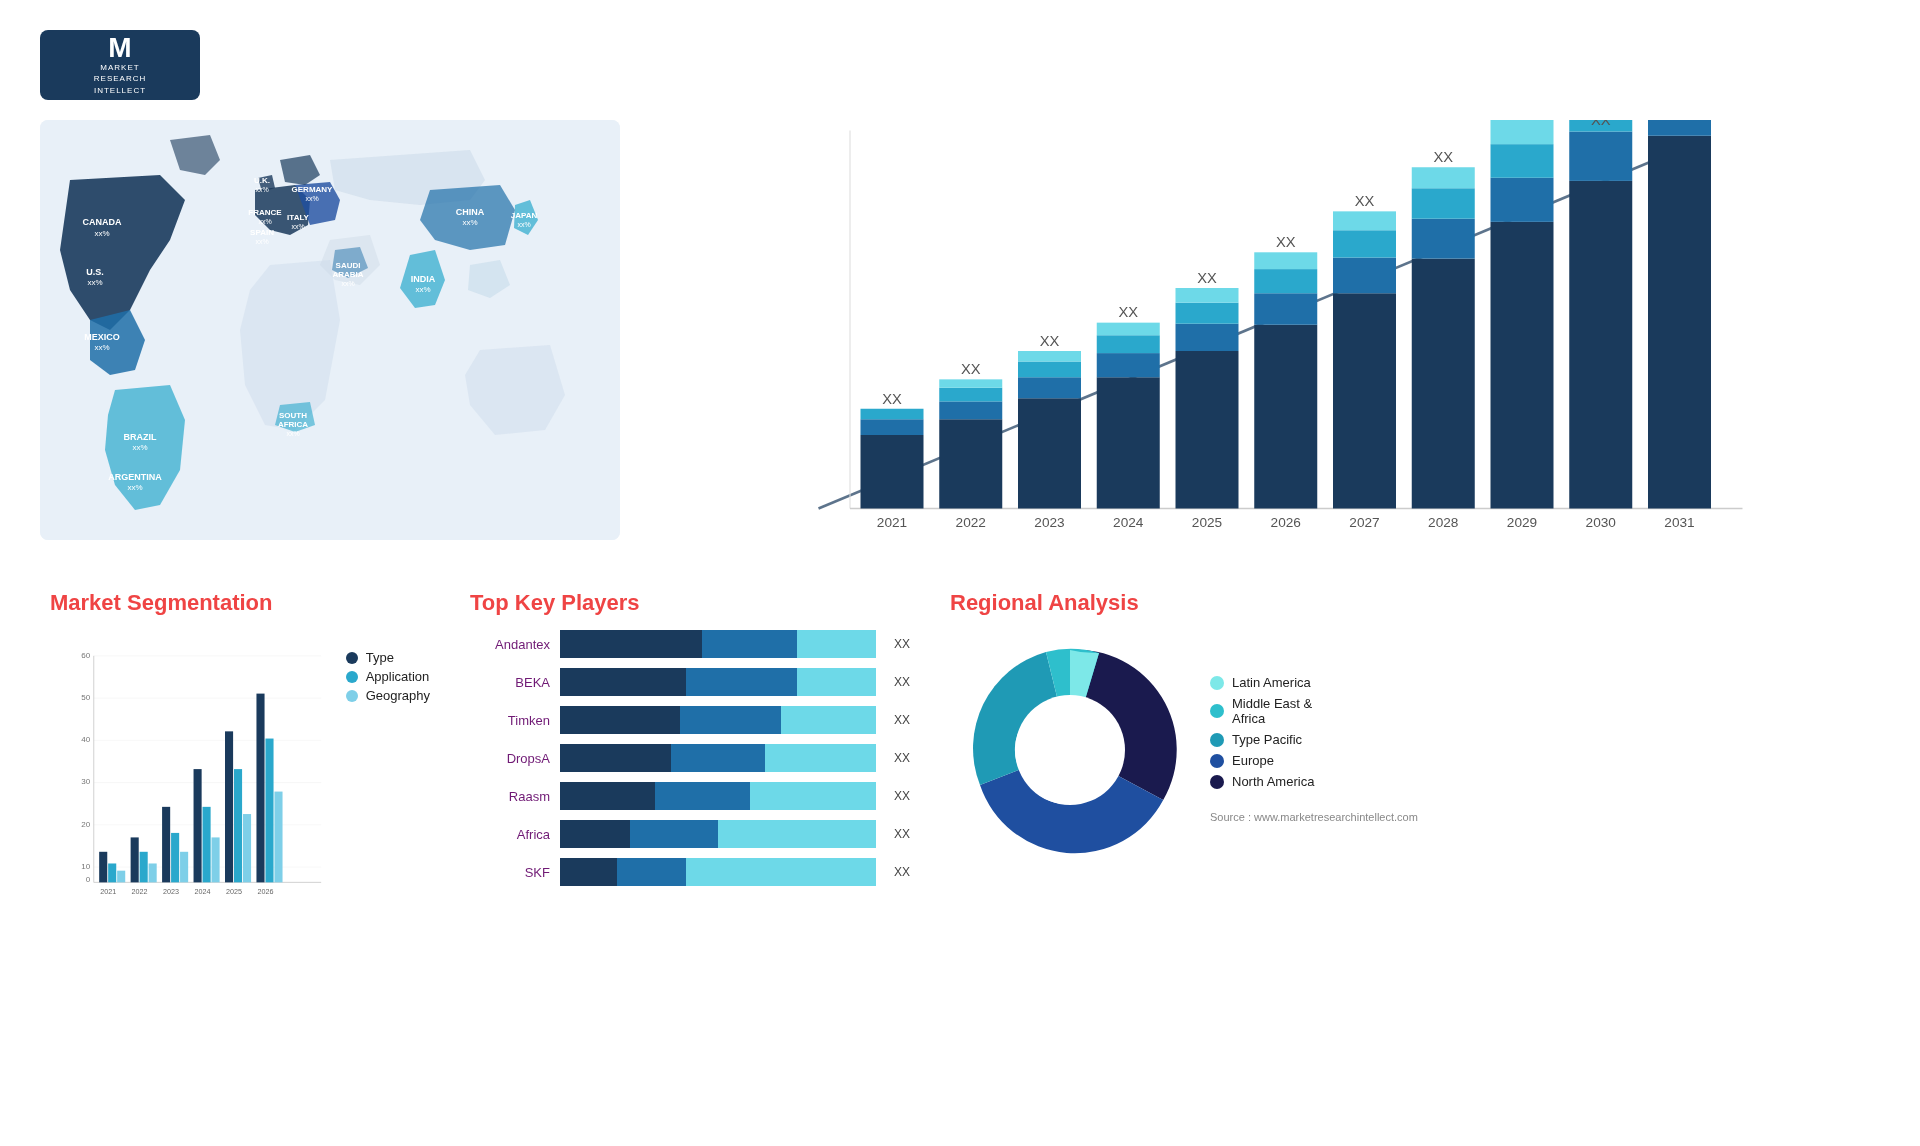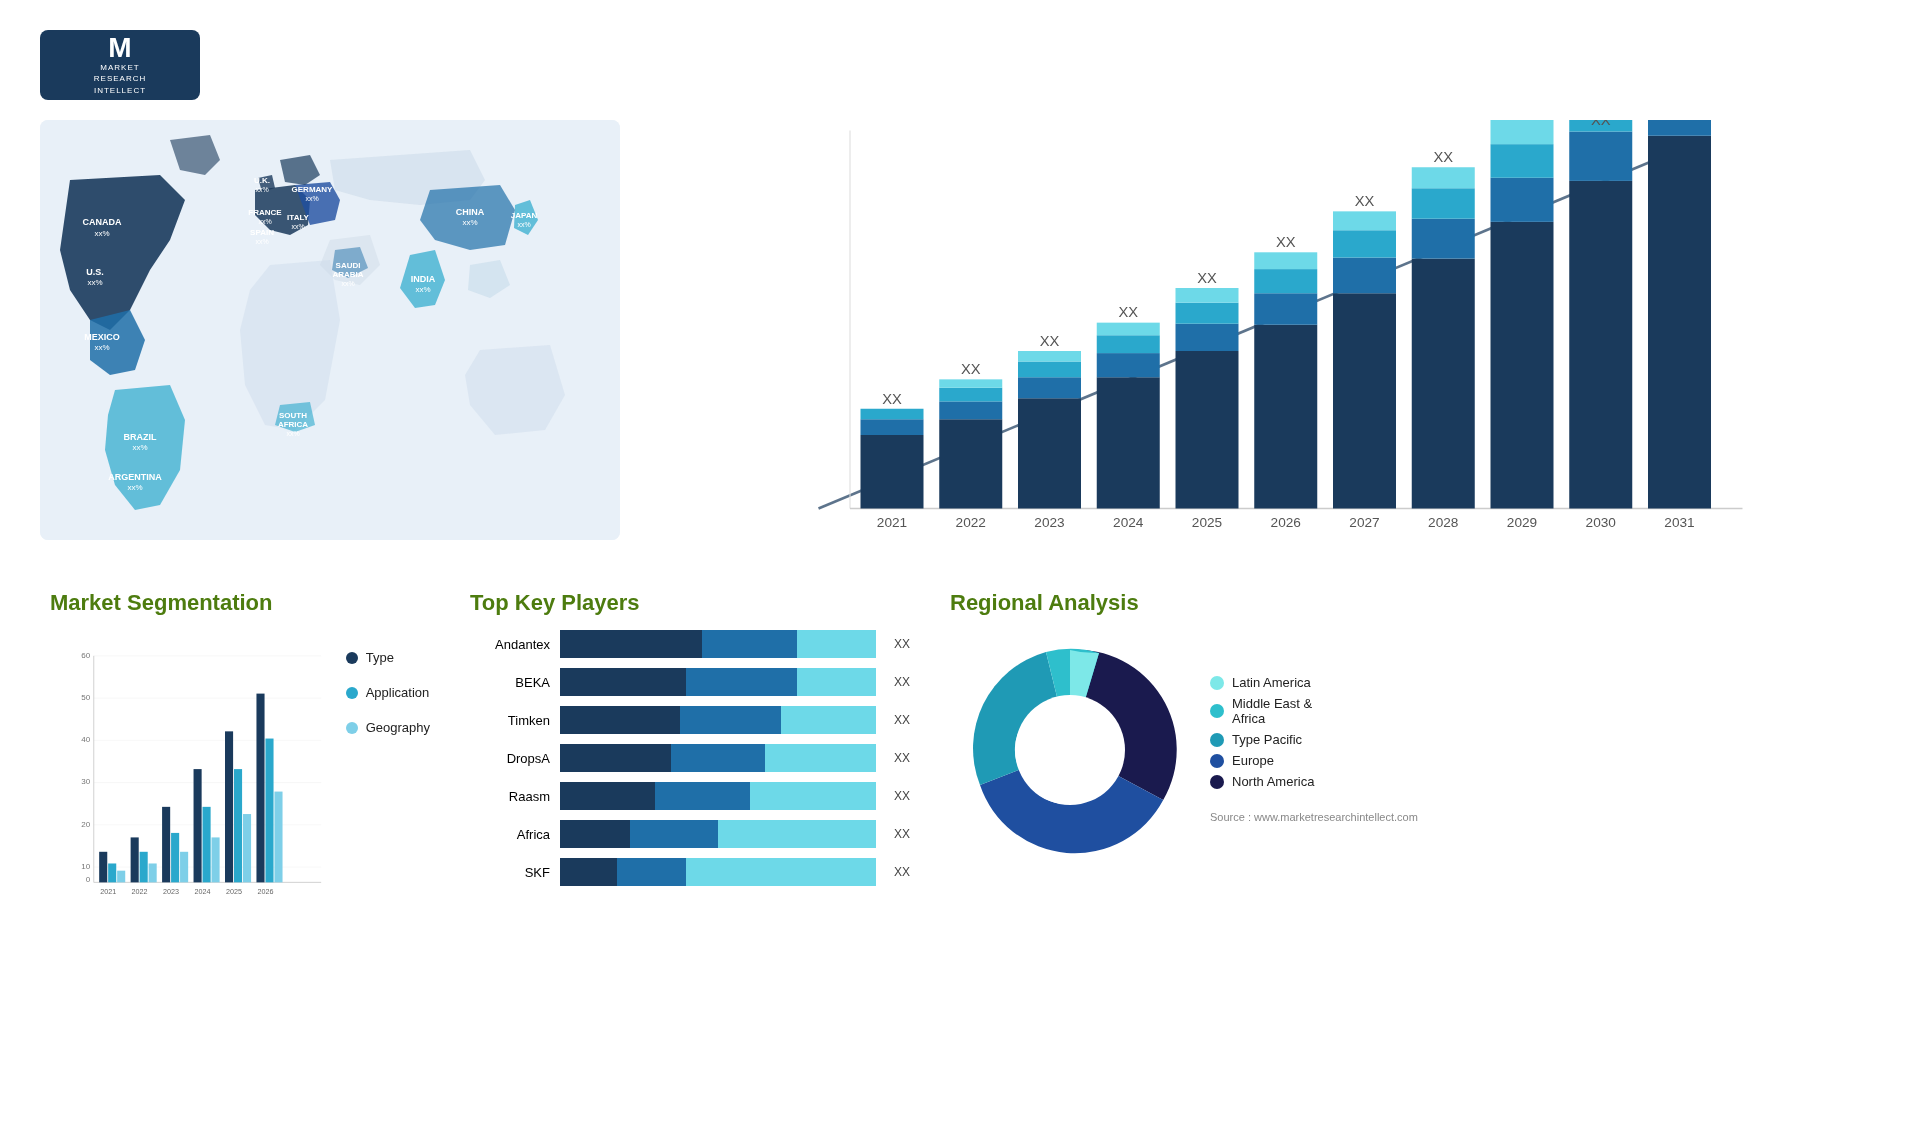--- a/index.html
+++ b/index.html
@@ -81,32 +81,32 @@
     }
     
     .seg-container {
       flex: 0 0 400px;
       padding: 10px;
     }
     .section-title {
       font-size: 22px;
       font-weight: 700;
       margin-bottom: 14px;
-      color: #4d7c0f;
+      color: #ef4444;
     }
     .seg-chart-area {
       display: flex;
       gap: 20px;
       align-items: flex-start;
       margin-left: 24px;
     }
     .seg-legend {
       display: flex;
       flex-direction: column;
-      gap: 20px;
+      gap: 4px;
       padding-top: 20px;
     }
     .legend-item {
       display: flex;
       align-items: center;
       gap: 8px;
       font-size: 13px;
     }
     .legend-dot {
       width: 12px;
@@ -125,21 +125,21 @@
       margin-top: 10px;
     }
     .player-row {
       display: flex;
       align-items: center;
       gap: 10px;
     }
     .player-name {
       width: 80px;
       font-size: 13px;
-      color: #000000;
+      color: #701a75;
       text-align: right;
       flex-shrink: 0;
     }
     .player-bar-wrap {
       flex: 1;
       display: flex;
       height: 28px;
     }
     .player-bar-seg {
       height: 100%;

